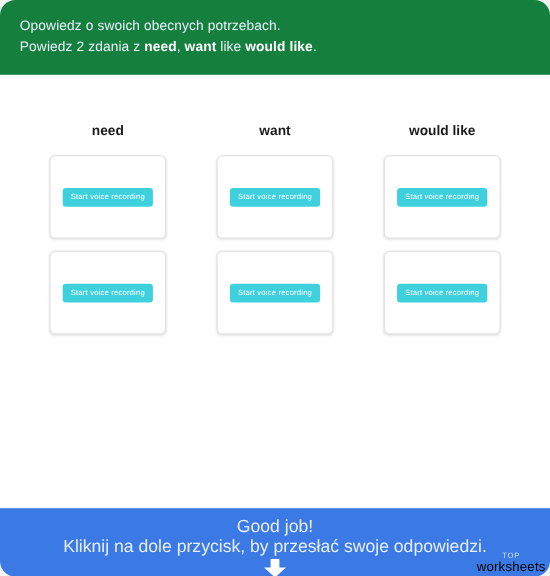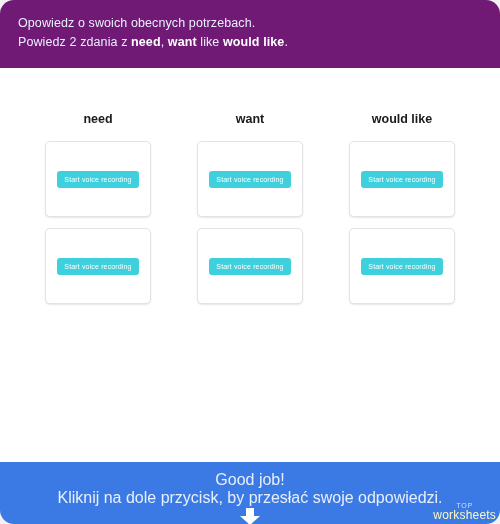--- a/index.html
+++ b/index.html
@@ -18,21 +18,21 @@
     width: 500px;
     height: 524px;
     background: #ffffff;
     border-radius: 14px;
     overflow: hidden;
     box-sizing: border-box;
   }
 
   
   .header {
-    background: #701a75;
+    background: #15803d;
     padding: 14px 18px 16px 18px;
     box-sizing: border-box;
     min-height: 68px;
   }
   .header-line {
     color: #eaf0fd;
     font-size: 12.5px;
     line-height: 19px;
     letter-spacing: 0.1px;
   }
@@ -130,21 +130,21 @@
     text-align: center;
     line-height: 1.05;
     pointer-events: none;
   }
   .wm-top {
     color: #cfe0fb;
     font-size: 7px;
     letter-spacing: 0.6px;
   }
   .wm-main {
-    color: #fef9c3;
+    color: #000000;
     font-size: 12px;
     letter-spacing: 0.2px;
   }
 </style>
 </head>
 <body>
 
 <div class="worksheet">
 
   <div class="header">

